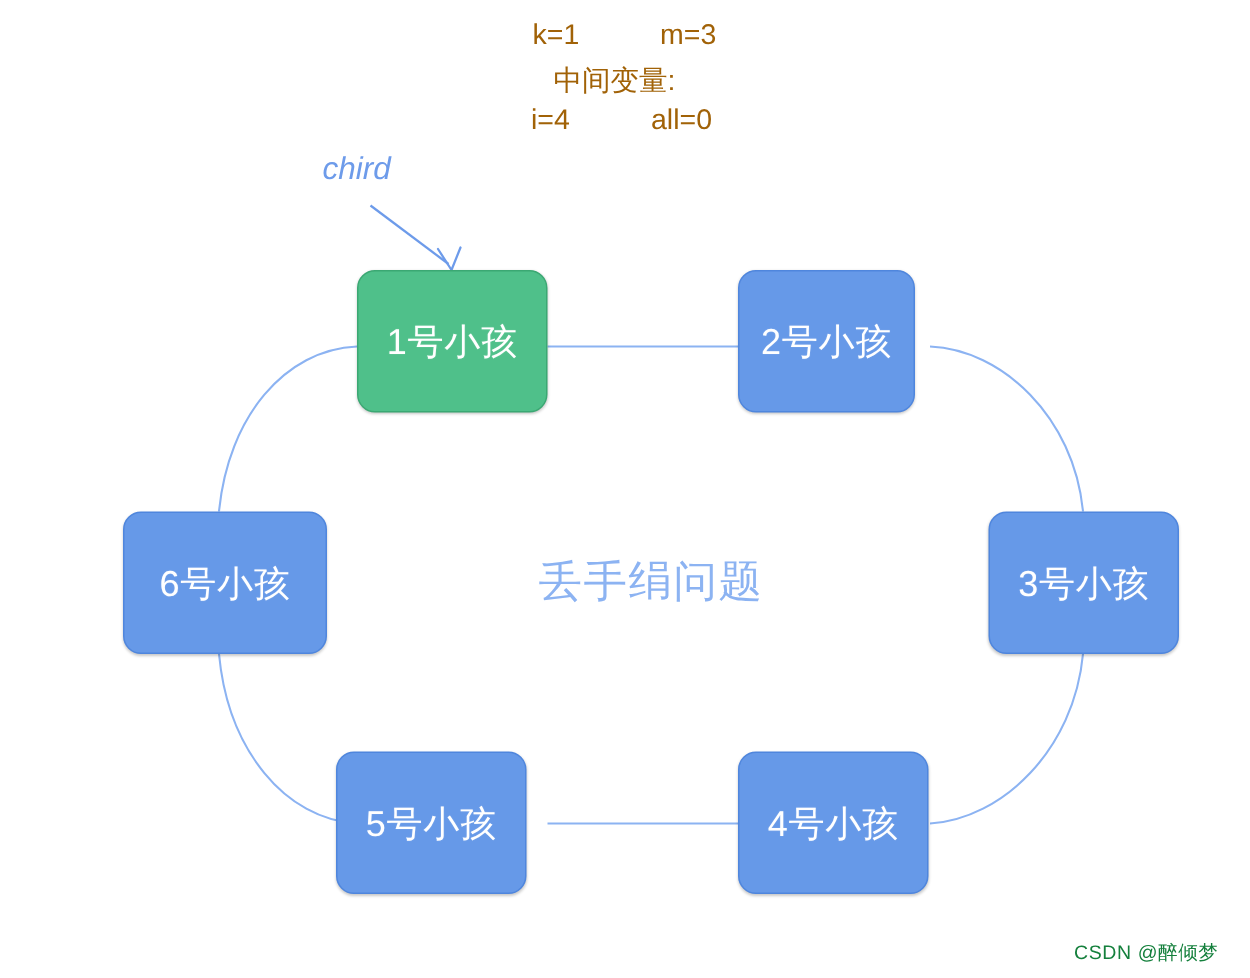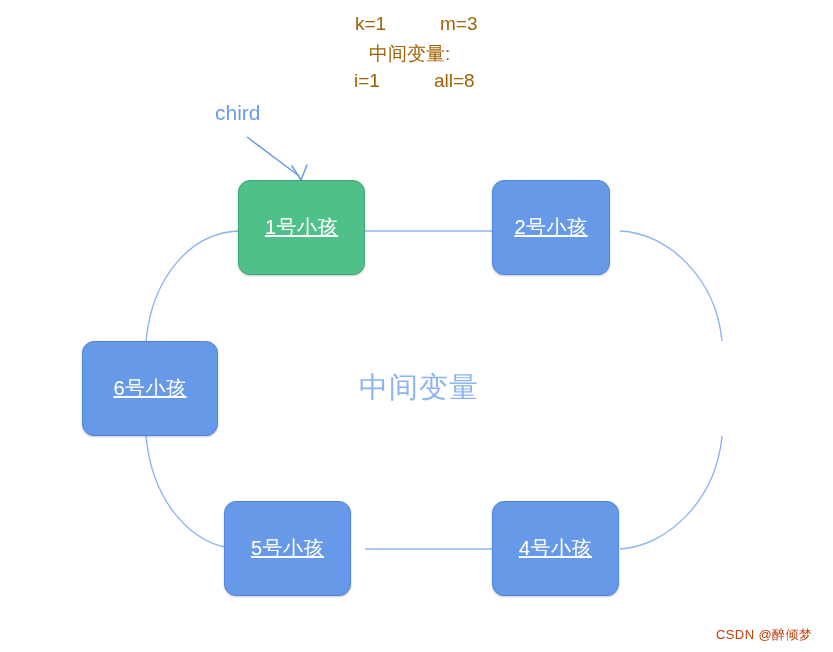--- a/index.html
+++ b/index.html
@@ -30,25 +30,24 @@
     pointer-events: none;
   }
   .node {
     position: absolute;
     border-radius: 12px;
     box-sizing: border-box;
     display: flex;
     align-items: center;
     justify-content: center;
     color: #ffffff;
-    font-size: 20px;
+    font-size: 24px;
     letter-spacing: 0.5px;
     box-shadow: 0 1px 2px rgba(0,0,0,0.22);
     text-shadow: 0 0 1px rgba(255,255,255,0.25);
-    text-decoration: underline;
   }
   .node.blue {
     background: #6699e8;
     border: 1px solid #4f86dd;
   }
   .node.green {
     background: #4fc08a;
     border: 1px solid #3ba873;
   }
   .var-line {
@@ -77,34 +76,35 @@
   #var-all {
     left: 434px;
     top: 70px;
   }
   #chird-label {
     position: absolute;
     left: 215px;
     top: 101px;
     color: #6d9bea;
     font-size: 21px;
+    font-style: italic;
   }
   #center-title {
     position: absolute;
     left: 359px;
     top: 368px;
     color: #8cb3f2;
     font-size: 29px;
     letter-spacing: 1px;
   }
   #watermark {
     position: absolute;
     left: 716px;
     top: 626px;
-    color: #c2410c;
+    color: #15803d;
     font-size: 13px;
     letter-spacing: 0.4px;
   }
 </style>
 </head>
 <body>
 
 <div id="canvas">
 
   <svg class="ring-svg" viewBox="0 0 833 652" xmlns="http://www.w3.org/2000/svg">
@@ -123,28 +123,29 @@
 
     <g>
       <path d="M 247 137 L 299 176" fill="none" stroke="#6d9bea" stroke-width="1.5"></path>
       <path d="M 292 166 L 301 180 L 307 165" fill="none" stroke="#6d9bea" stroke-width="1.5" stroke-linecap="round" stroke-linejoin="round"></path>
     </g>
   </svg>
 
   <div class="var-line" id="var-k">k=1</div>
   <div class="var-line" id="var-m">m=3</div>
   <div class="var-line" id="var-mid">中间变量:</div>
-  <div class="var-line" id="var-i">i=1</div>
-  <div class="var-line" id="var-all">all=8</div>
+  <div class="var-line" id="var-i">i=4</div>
+  <div class="var-line" id="var-all">all=0</div>
 
   <div id="chird-label">chird</div>
 
-  <div id="center-title">中间变量</div>
+  <div id="center-title">丢手绢问题</div>
 
   <div class="node green" style="left:238px; top:180px; width:127px; height:95px;">1号小孩</div>
   <div class="node blue" style="left:492px; top:180px; width:118px; height:95px;">2号小孩</div>
+  <div class="node blue" style="left:659px; top:341px; width:127px; height:95px;">3号小孩</div>
   <div class="node blue" style="left:492px; top:501px; width:127px; height:95px;">4号小孩</div>
   <div class="node blue" style="left:224px; top:501px; width:127px; height:95px;">5号小孩</div>
   <div class="node blue" style="left:82px; top:341px; width:136px; height:95px;">6号小孩</div>
 
   <div id="watermark">CSDN @醉倾梦</div>
 
 </div>
 
 </body></html>

